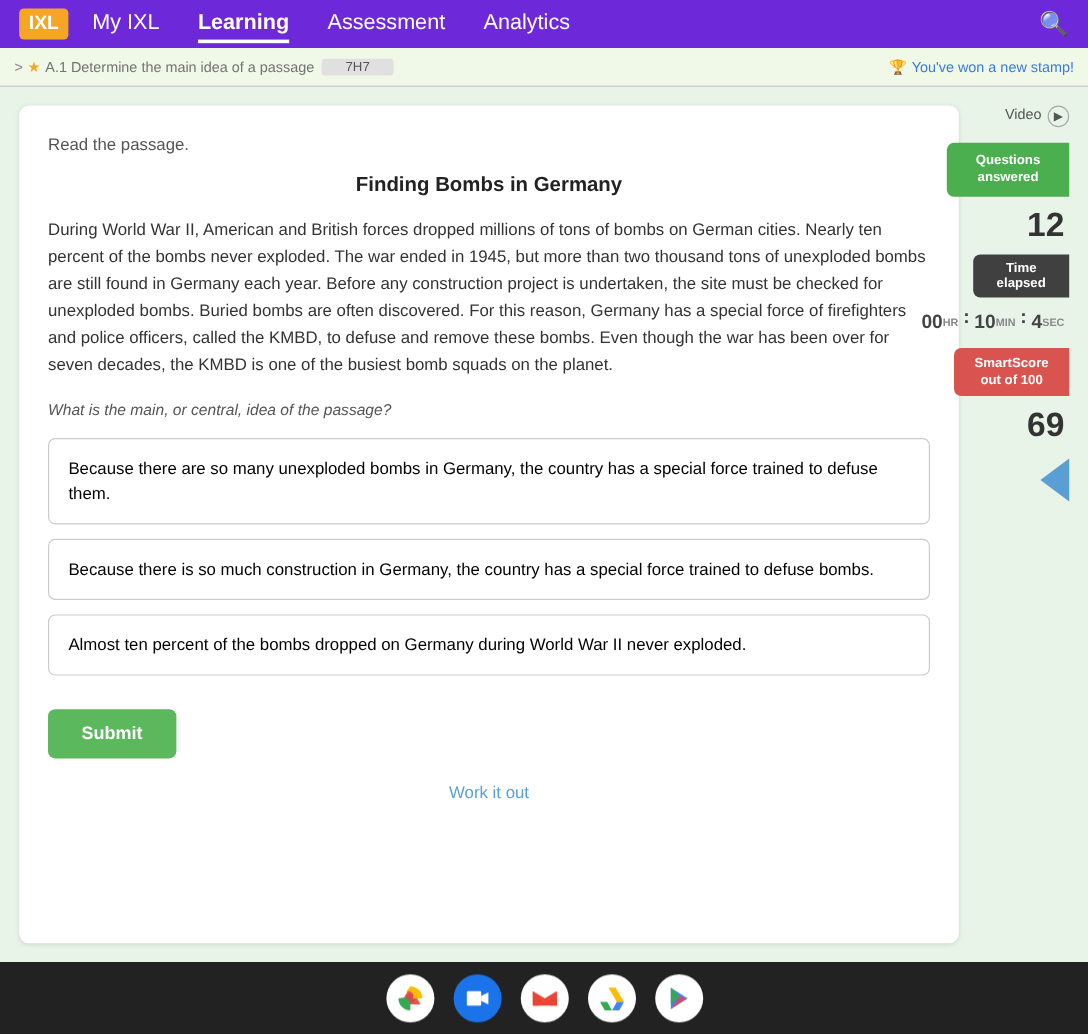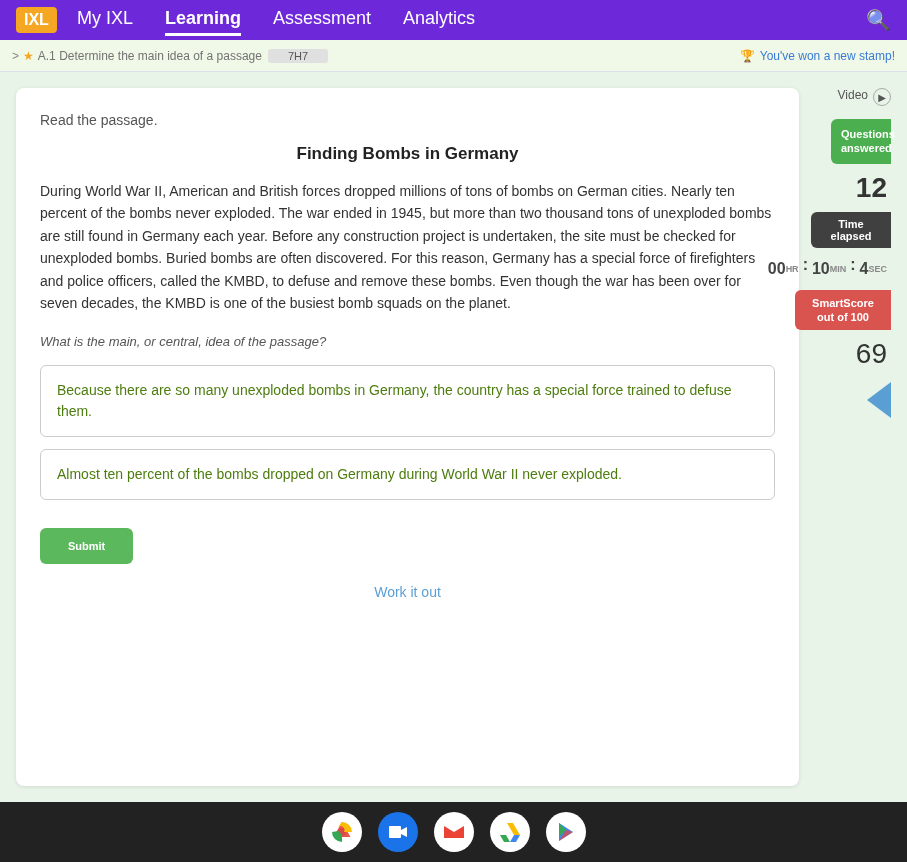--- a/index.html
+++ b/index.html
@@ -142,34 +142,34 @@
       margin-bottom: 16px;
     }
 
     
     .answer-option {
       border: 1.5px solid #ccc;
       border-radius: 6px;
       padding: 14px 16px;
       margin-bottom: 12px;
       font-size: 14px;
-      color: #4d7c0f;
+      color: #000000;
       cursor: pointer;
       background: white;
       line-height: 1.5;
     }
 
     
     .submit-btn {
       background: #5cb85c;
       color: white;
       border: none;
       border-radius: 6px;
       padding: 12px 28px;
-      font-size: 11px;
+      font-size: 15px;
       font-weight: bold;
       cursor: pointer;
       margin-top: 16px;
     }
 
     
     .work-it-out {
       text-align: center;
       color: #5a9fd4;
       font-size: 14px;
@@ -207,21 +207,21 @@
     }
 
     .questions-answered-btn {
       background: #4caf4f;
       color: white;
       border-radius: 6px 0 0 6px;
       padding: 8px 10px;
       font-size: 11px;
       font-weight: bold;
       text-align: center;
-      width: 60px;
+      width: 102px;
       line-height: 1.3;
     }
 
     .questions-count {
       font-size: 28px;
       font-weight: bold;
       color: #333;
       text-align: right;
       padding-right: 4px;
     }
@@ -271,21 +271,21 @@
       padding: 6px 10px;
       font-size: 11px;
       font-weight: bold;
       text-align: center;
       width: 96px;
       line-height: 1.3;
     }
 
     .smartscore-value {
       font-size: 28px;
-      font-weight: normal;
+      font-weight: bold;
       color: #333;
       text-align: right;
       padding-right: 4px;
     }
 
     .blue-arrow {
       width: 0;
       height: 0;
       border-top: 18px solid transparent;
       border-bottom: 18px solid transparent;
@@ -349,20 +349,21 @@
 
 <div class="main-area">
 
   <div class="content-panel">
     <p class="read-instruction">Read the passage.</p>
     <h2 class="passage-title">Finding Bombs in Germany</h2>
     <p class="passage-text">During World War II, American and British forces dropped millions of tons of bombs on German cities. Nearly ten percent of the bombs never exploded. The war ended in 1945, but more than two thousand tons of unexploded bombs are still found in Germany each year. Before any construction project is undertaken, the site must be checked for unexploded bombs. Buried bombs are often discovered. For this reason, Germany has a special force of firefighters and police officers, called the KMBD, to defuse and remove these bombs. Even though the war has been over for seven decades, the KMBD is one of the busiest bomb squads on the planet.</p>
     <p class="question-prompt">What is the main, or central, idea of the passage?</p>
 
     <div class="answer-option">Because there are so many unexploded bombs in Germany, the country has a special force trained to defuse them.</div>
+    <div class="answer-option">Because there is so much construction in Germany, the country has a special force trained to defuse bombs.</div>
     <div class="answer-option">Almost ten percent of the bombs dropped on Germany during World War II never exploded.</div>
 
     <button class="submit-btn">Submit</button>
 
     <div class="work-it-out">Work it out</div>
   </div>
 
   <div class="right-sidebar">
 
     <div class="video-btn">

